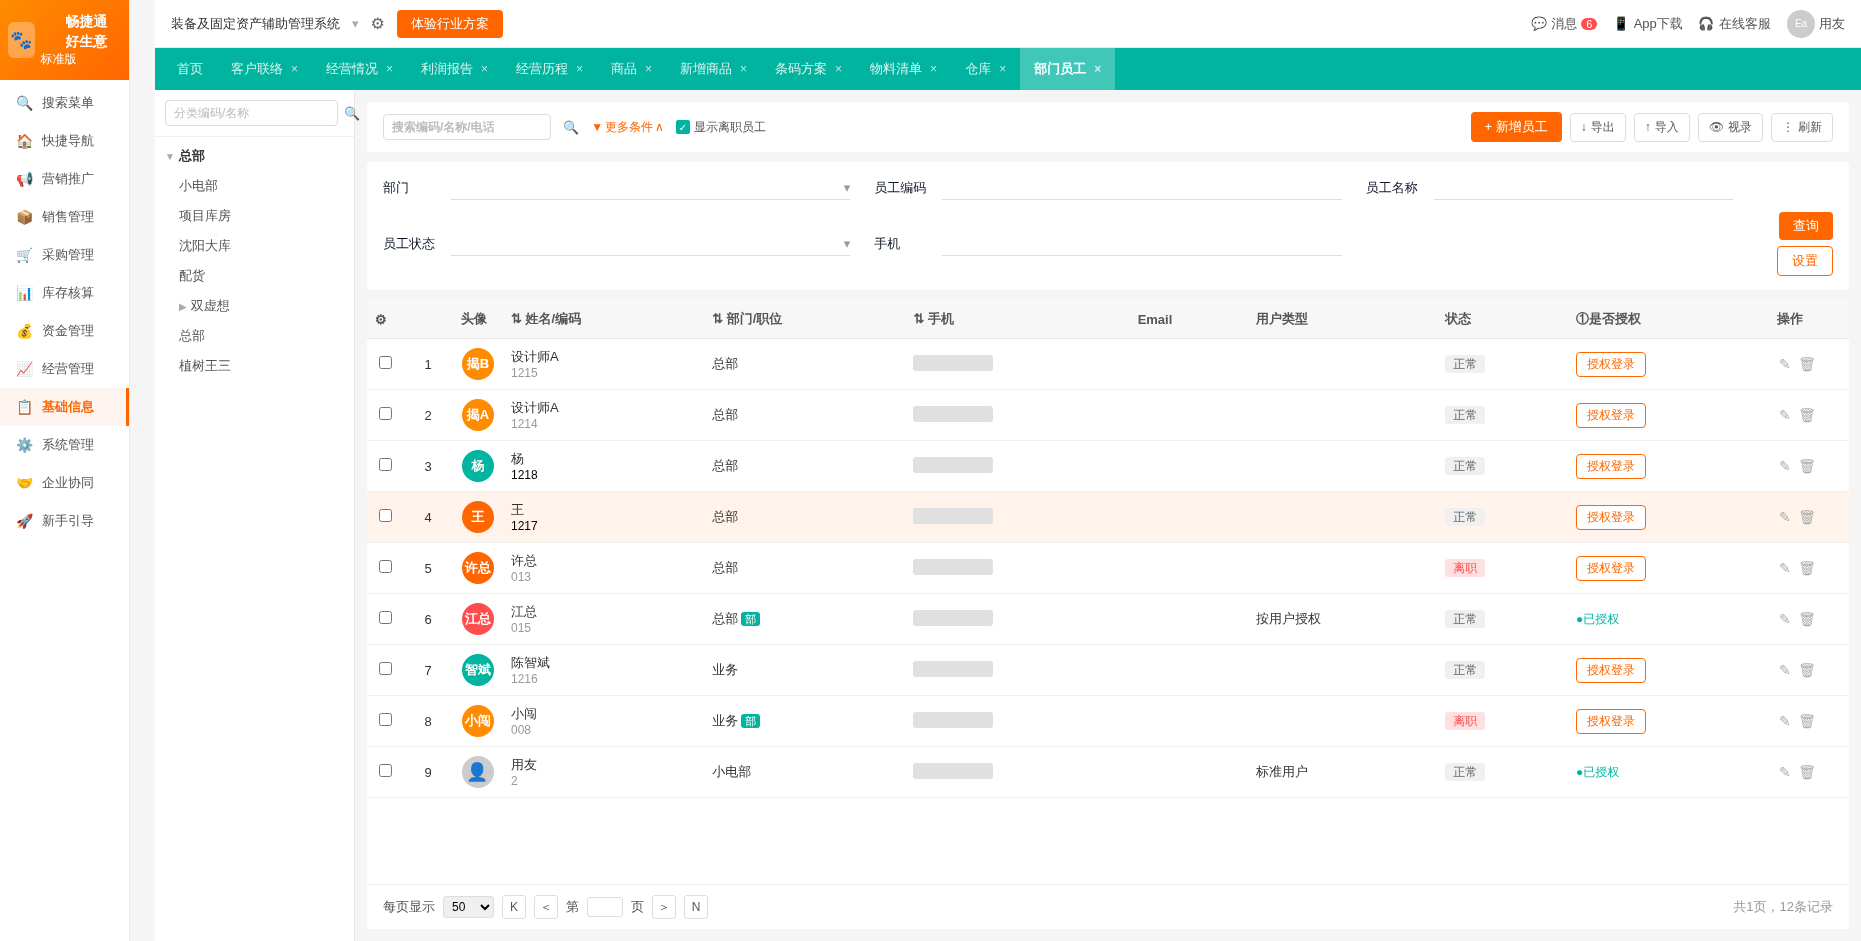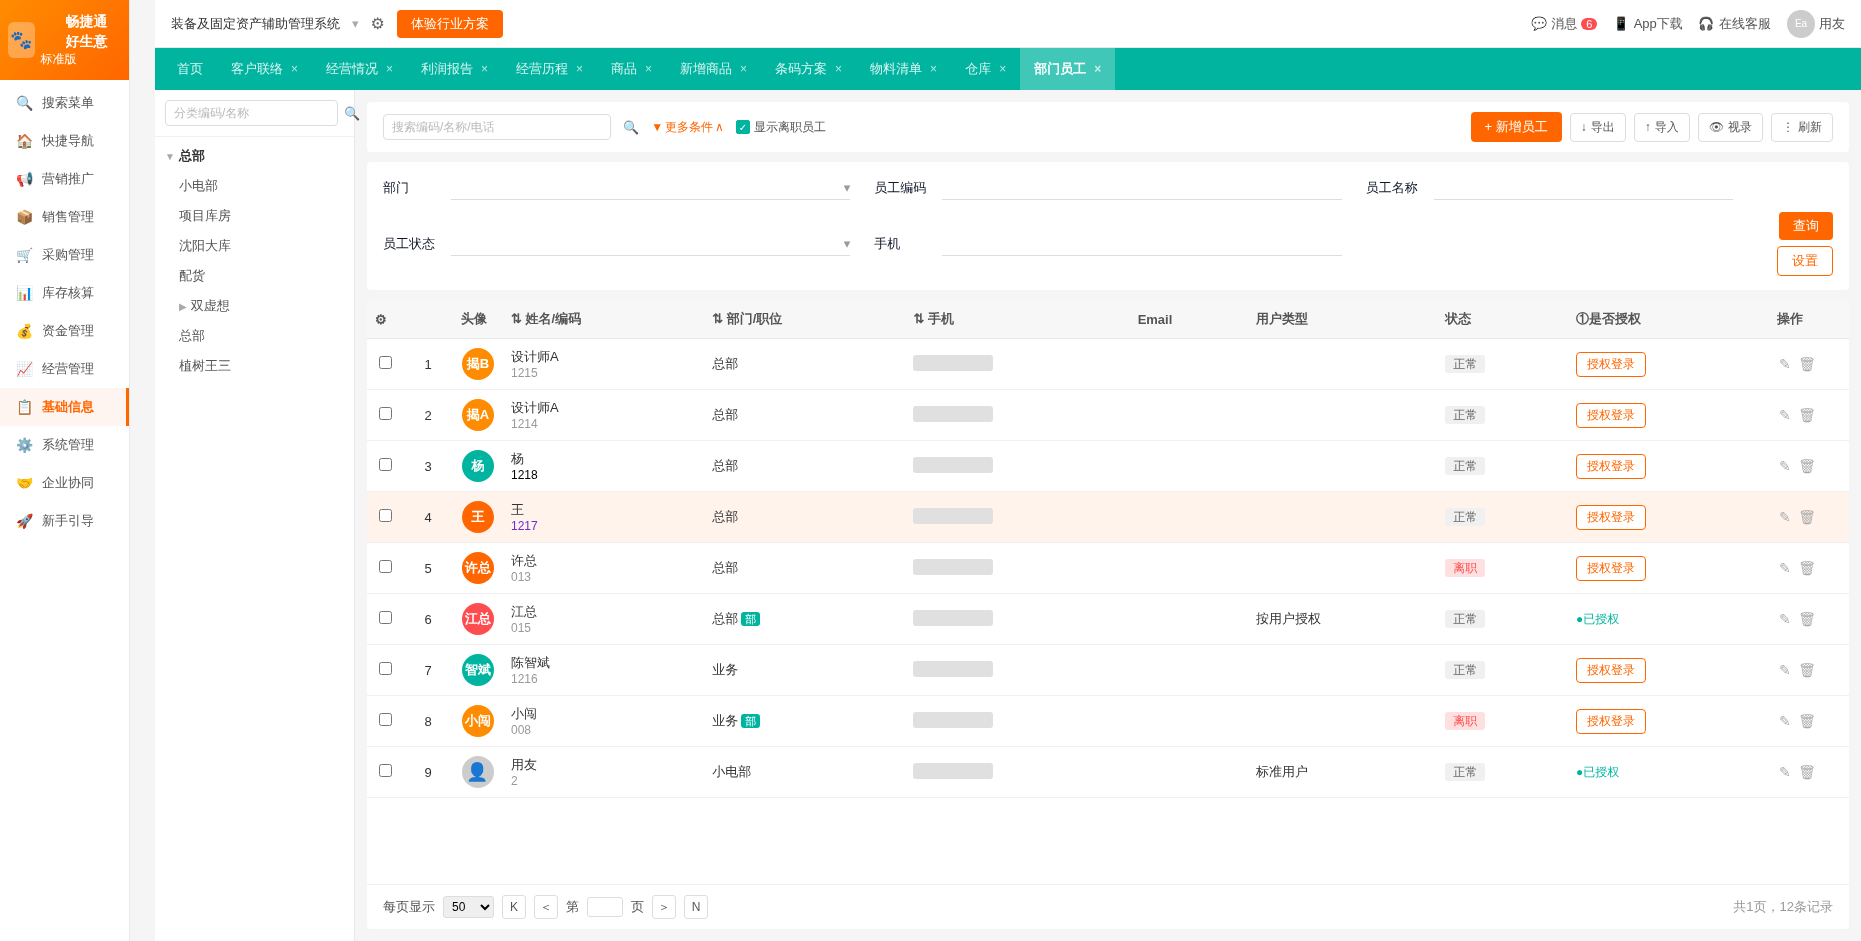--- a/index.html
+++ b/index.html
@@ -278,21 +278,21 @@
         </div>
         <div class="tree-node indent1">
           <span>植树王三</span>
         </div>
       </div>
     </div>
 
     <div class="rightpanel">
 
       <div class="filterbar">
-        <input type="text" style="width: 228px;" placeholder="搜索编码/名称/电话">
+        <input type="text" style="width: 168px; font-weight: bold;" placeholder="搜索编码/名称/电话">
         <span class="search-icon">🔍</span>
         <button class="btn-text more-cond">
           <span>▼</span>
           <span>更多条件</span>
           <span>∧</span>
         </button>
         <div class="show-inactive">
           <div class="checkbox">✓</div>
           <span>显示离职员工</span>
         </div>
@@ -449,21 +449,21 @@
   </td>
                 </tr>
                 <tr class="highlighted">
                   <td style="text-align: center;"><input type="checkbox" style=""></td>
                   <td style="text-align: center;">4</td>
                   <td style="text-align: center;">
                     <div class="avatar-circle" style="background:#ff6600;margin:auto;">王</div>
                   </td>
                   <td>
                     <div>王</div>
-                    <div style="color:#6d28d9;font-size:12px;">1217</div>
+                    <div style="color:#000000;font-size:12px;">1217</div>
                   </td>
                   <td>总部</td>
                   <td><span class="phone-blur"></span></td>
                   <td></td>
                   <td></td>
                   <td><span class="status-normal">正常</span></td>
                   <td><button class="btn-auth">授权登录</button></td>
                   <td>
     <span class="op-btn" title="编辑">✎</span>
     <span class="op-btn" title="删除">🗑</span>

